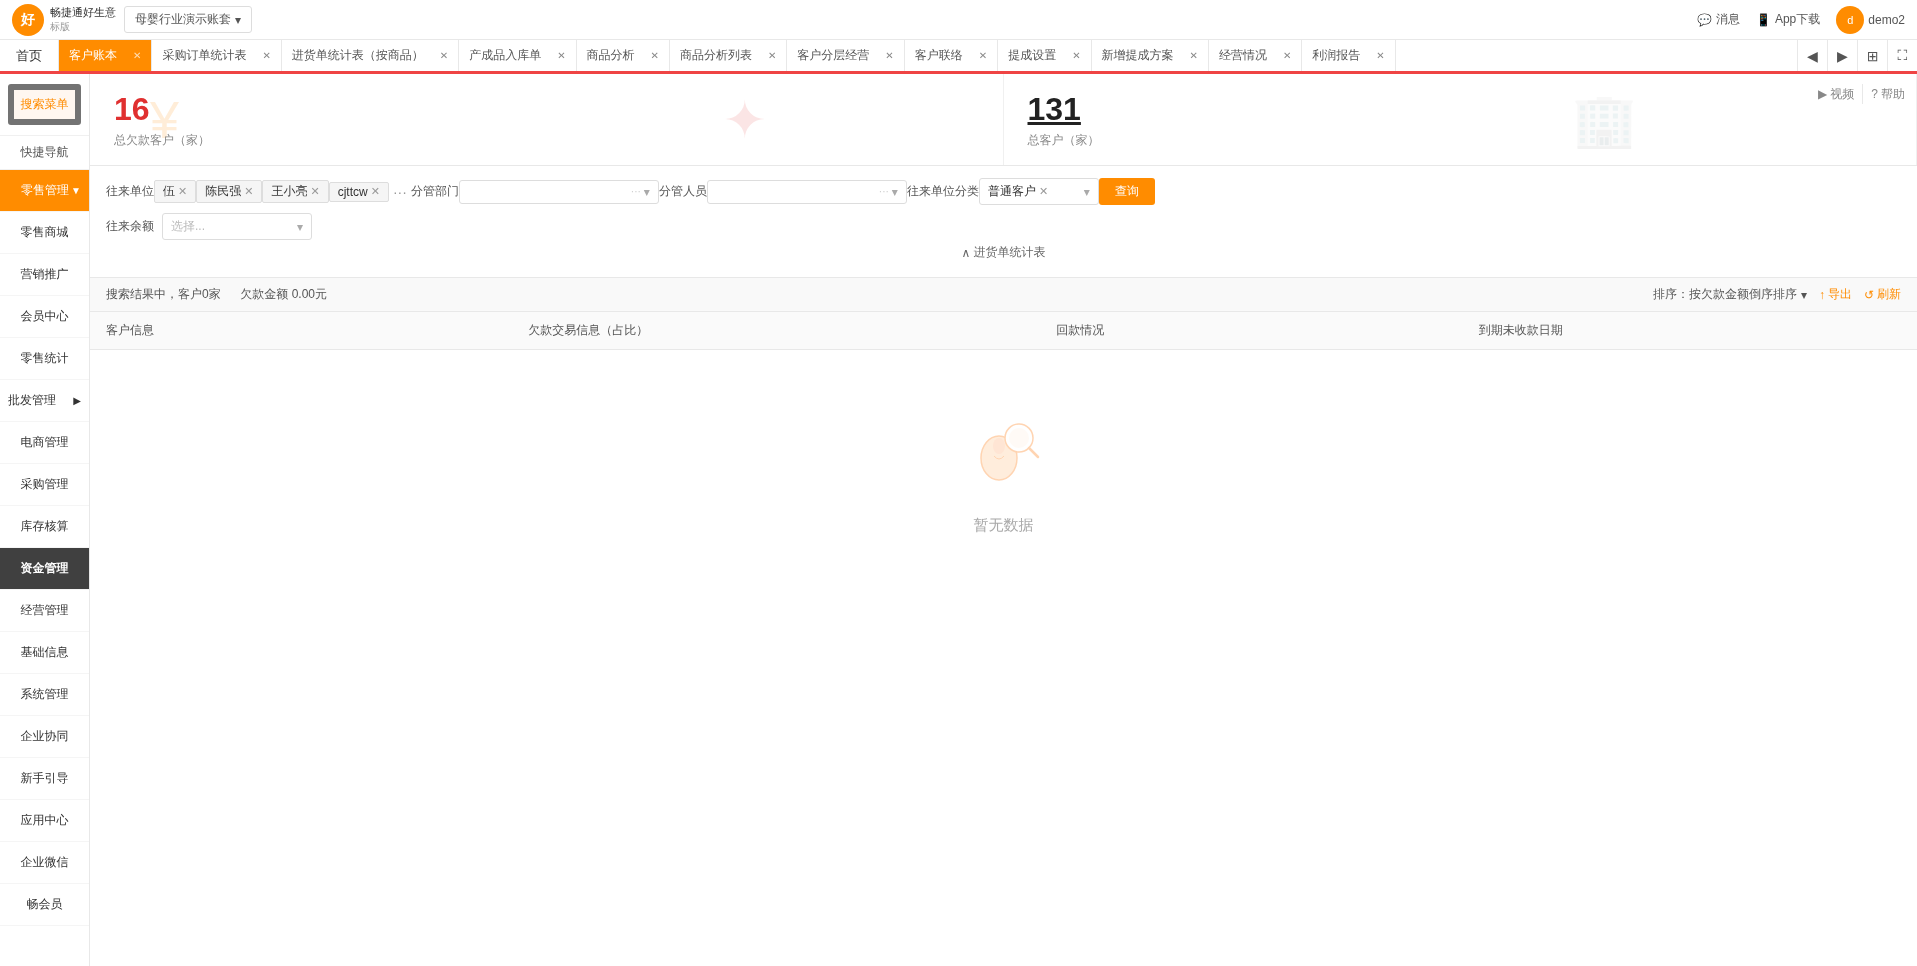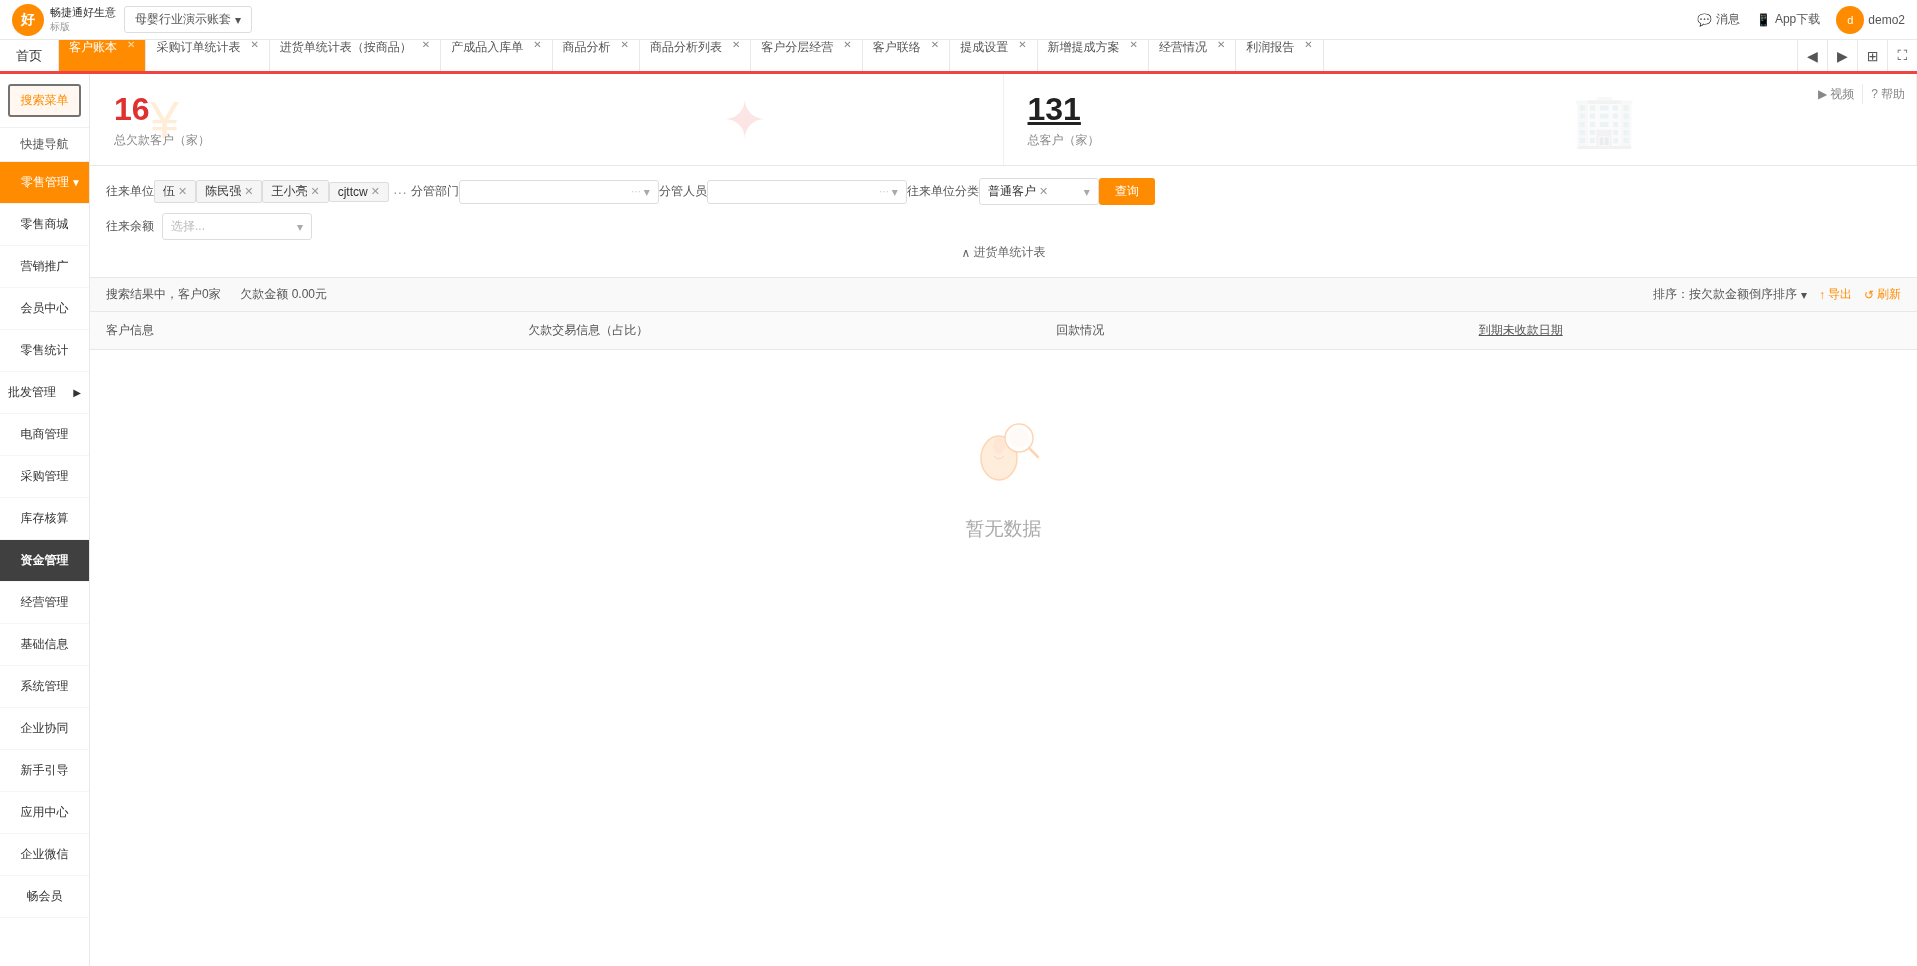--- a/index.html
+++ b/index.html
@@ -21,36 +21,36 @@
     .top-action { display: flex; align-items: center; gap: 4px; font-size: 12px; color: #555; cursor: pointer; }
     .avatar { width: 28px; height: 28px; border-radius: 50%; background: #ff8c00; display: flex; align-items: center; justify-content: center; color: #fff; font-size: 11px; }
 
     
     .tab-bar {
       display: flex; align-items: center; background: #fff; height: 34px;
       border-bottom: 3px solid #ef4444; flex-shrink: 0; overflow: hidden;
     }
     .tab-home { padding: 0 16px; height: 34px; display: flex; align-items: center; font-size: 13px; color: #333; cursor: pointer; border-right: 1px solid #e8e8e8; }
     .tab-item {
-      padding: 0 10px; height: 34px; display: flex; gap: 10px;
+      padding: 0 10px; height: 34px; display: flex; align-items: center; gap: 16px;
       font-size: 12px; color: #555; cursor: pointer; border-right: 1px solid #e8e8e8;
       white-space: nowrap; flex-shrink: 0;
     }
     .tab-item.active { background: #ff8c00; color: #fff; }
     .tab-item .tab-close { font-size: 10px; opacity: 0.7; cursor: pointer; }
     .tab-controls { display: flex; align-items: center; margin-left: auto; }
     .tab-ctrl-btn { width: 30px; height: 34px; display: flex; align-items: center; justify-content: center; cursor: pointer; border-left: 1px solid #e8e8e8; color: #555; font-size: 14px; }
 
     
     .main-layout { display: flex; flex: 1; overflow: hidden; }
 
     
     .sidebar { width: 90px; background: #fff; border-right: 1px solid #e8e8e8; display: flex; flex-direction: column; flex-shrink: 0; overflow-y: auto; }
     .sidebar-search { padding: 10px 8px; border-bottom: 1px solid #f0f0f0; }
-    .sidebar-search-btn { width: 100%; padding: 6px 4px; background: #fff7f0; border: 2px solid #737373; border-radius: 3px; color: #ff8c00; font-size: 12px; cursor: pointer; text-align: center; }
+    .sidebar-search-btn { width: 100%; padding: 6px 4px; background: #fff7f0; border: 6px solid #737373; border-radius: 3px; color: #ff8c00; font-size: 12px; cursor: pointer; text-align: center; }
     .sidebar-nav-btn { padding: 8px; text-align: center; font-size: 12px; color: #555; cursor: pointer; border-bottom: 1px solid #f0f0f0; }
     .sidebar-item { padding: 12px 8px; text-align: center; font-size: 12px; color: #333; cursor: pointer; border-bottom: 1px solid #f5f5f5; }
     .sidebar-item.active { background: #ff8c00; color: #fff; }
 
     
     .content { flex: 1; display: flex; flex-direction: column; overflow: hidden; background: #f5f5f5; }
 
     
     .stats-header {
       background: #fff; display: flex; align-items: stretch; border-bottom: 1px solid #e8e8e8; flex-shrink: 0;
@@ -85,26 +85,26 @@
     .result-sort { display: flex; align-items: center; gap: 4px; cursor: pointer; }
     .result-action-btn { display: flex; align-items: center; gap: 3px; cursor: pointer; color: #ff8c00; }
 
     
     .table-container { flex: 1; overflow-y: auto; background: #fff; }
     .table-header { display: flex; align-items: center; padding: 10px 16px; border-bottom: 1px solid #e8e8e8; background: #fafafa; }
     .table-col { font-size: 12px; color: #555; font-weight: 500; }
     .col-1 { flex: 2; }
     .col-2 { flex: 2.5; }
     .col-3 { flex: 2; }
-    .col-4 { flex: 2; text-decoration: underline; }
+    .col-4 { flex: 2; }
 
     
     .empty-state { display: flex; flex-direction: column; align-items: center; justify-content: center; flex: 1; padding: 60px 0; }
     .empty-icon { font-size: 60px; opacity: 0.5; margin-bottom: 12px; color: #ffb87a; }
-    .empty-text { font-size: 19px; color: #aaa; }
+    .empty-text { font-size: 15px; color: #aaa; }
 
     .divider-line { width: 1px; height: 20px; background: #e8e8e8; }
   </style>
 </head>
 <body>
 
 <div class="top-bar">
   <div class="top-bar-left">
     <div class="logo-area">
       <div class="logo-icon">好</div>

